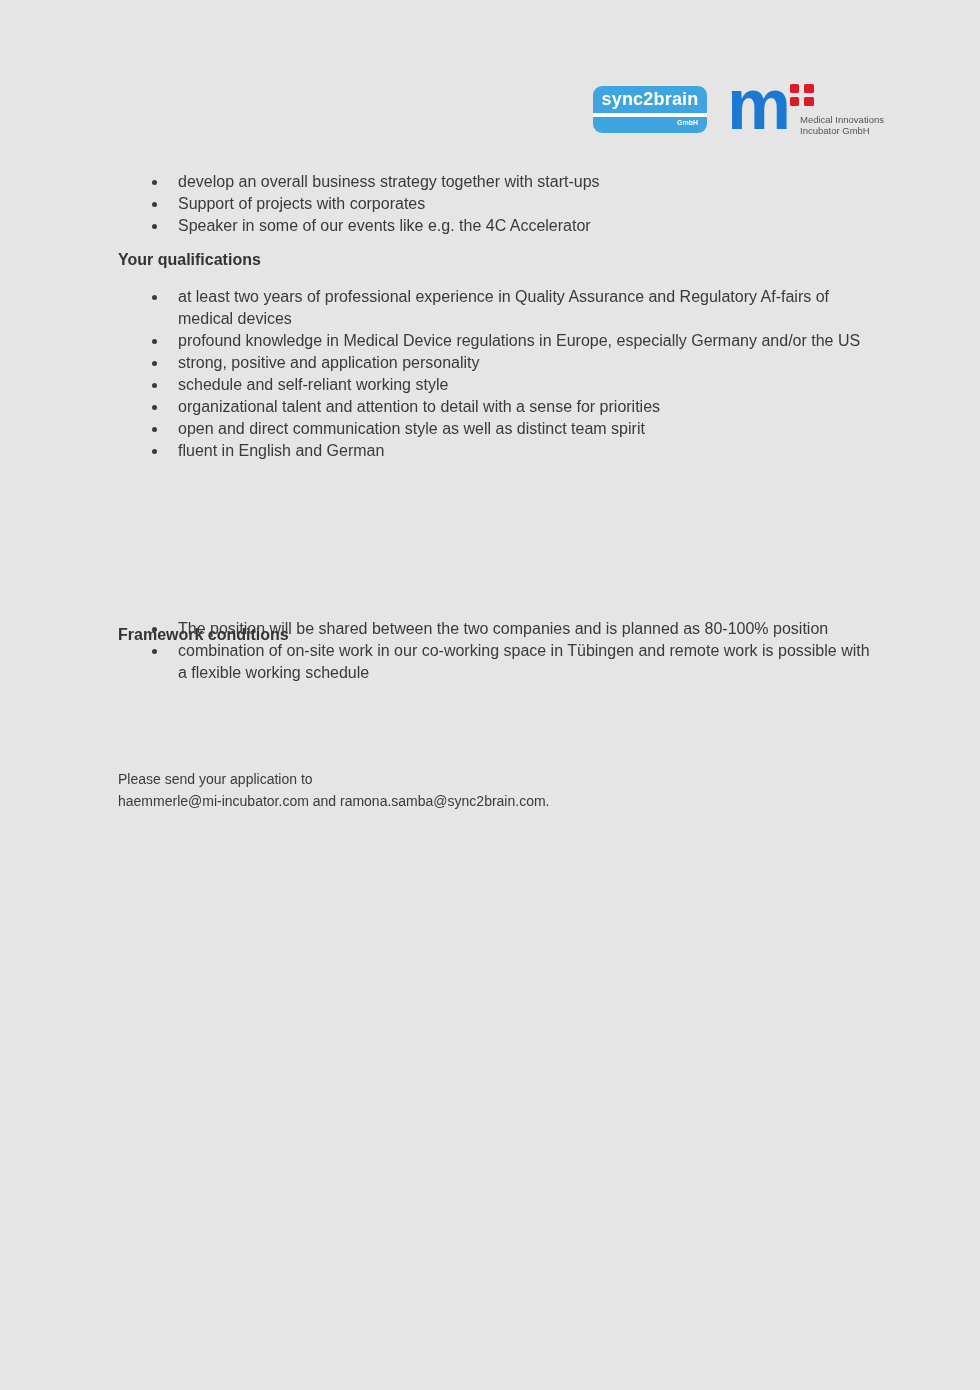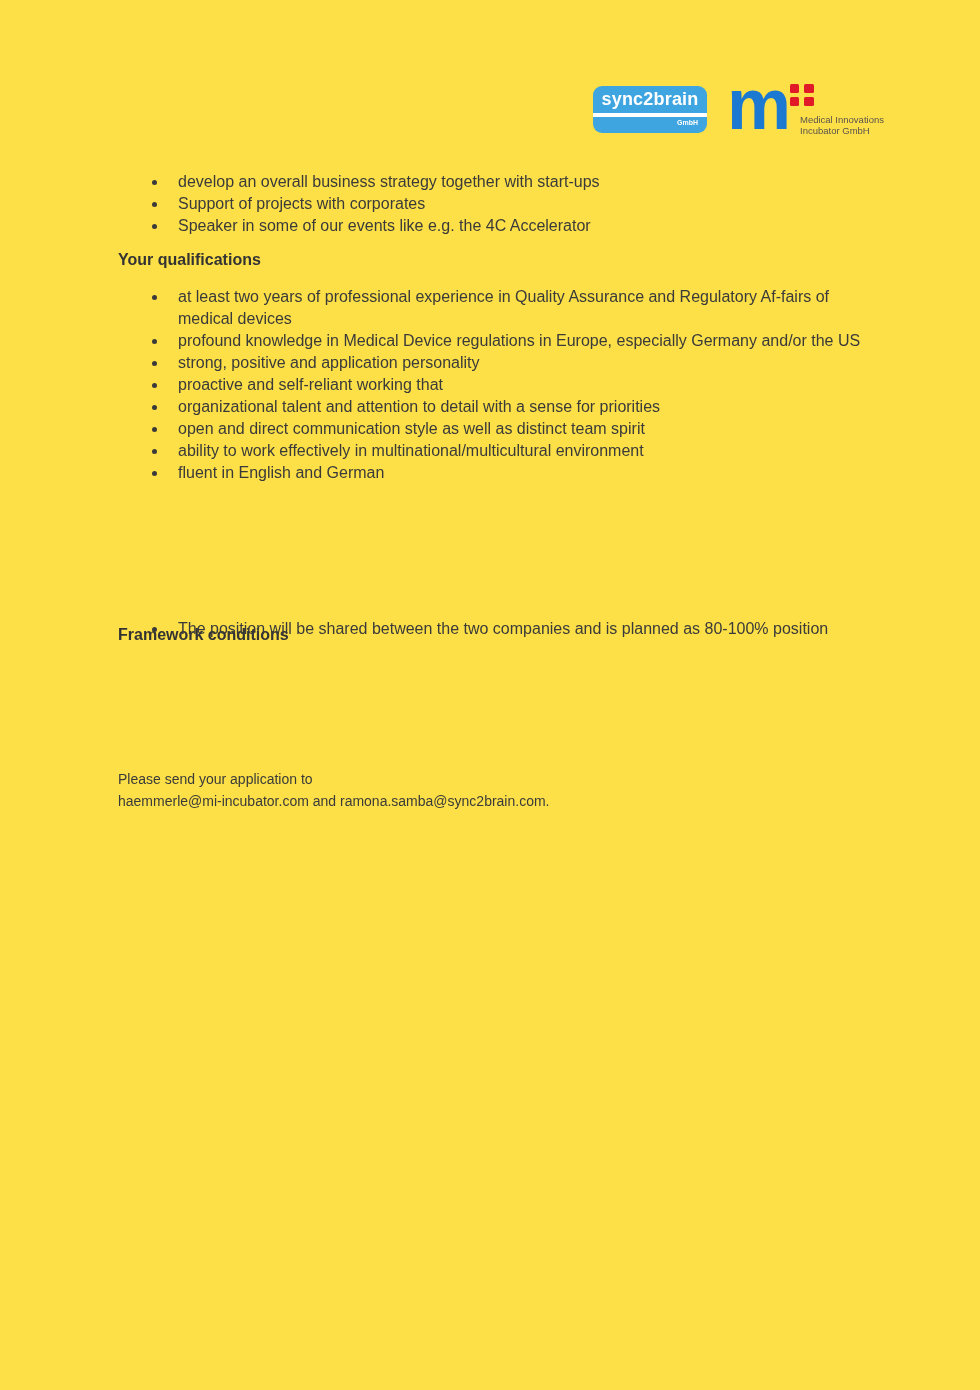--- a/index.html
+++ b/index.html
@@ -1,20 +1,20 @@
 <!DOCTYPE html>
 <html><head>
 <meta charset="utf-8">
 <style>
   * { margin:0; padding:0; box-sizing:border-box; }
   html,body { background:#ffffff; }
   .page {
     position:relative;
     width:980px; height:1390px;
-    background:#fde047;
+    background:#e5e5e5;
     font-family:"Liberation Sans", sans-serif;
     color:#3a3a3a;
     overflow:hidden;
   }
 
   
   .s2b-logo {
     position:absolute; left:593px; top:86px;
     width:114px; height:47px;
     border-radius:9px;
@@ -106,31 +106,31 @@
       <li>Support of projects with corporates</li>
       <li>Speaker in some of our events like e.g. the 4C Accelerator</li>
     </ul>
 
   <h2 class="blk" style="top:249px;">Your qualifications</h2>
   <ul class="blk" style="top:286px;">
 
       <li>at least two years of professional experience in Quality Assurance and Regulatory Af-fairs of medical devices</li>
       <li>profound knowledge in Medical Device regulations in Europe, especially Germany and/or the US</li>
       <li>strong, positive and application personality</li>
-      <li>proactive and self-reliant working that</li>
+      <li>schedule and self-reliant working style</li>
       <li>organizational talent and attention to detail with a sense for priorities</li>
       <li>open and direct communication style as well as distinct team spirit</li>
-      <li>ability to work effectively in multinational/multicultural environment</li>
       <li>fluent in English and German</li>
     </ul>
 
   <h2 class="blk" style="top:624px;">Framework conditions</h2>
   <ul class="blk" style="top:618px;">
 
   <li>The position will be shared between the two companies and is planned as 80-100% position</li>
+      <li>combination of on-site work in our co-working space in Tübingen and remote work is possible with a flexible working schedule</li>
     </ul>
 
   <p class="blk para" style="top:768px;">
     <span>Please send your application to</span><br>
     <span>haemmerle@mi-incubator.com and ramona.samba@sync2brain.com.</span>
   </p>
 
 </div>
 
 </body></html>

